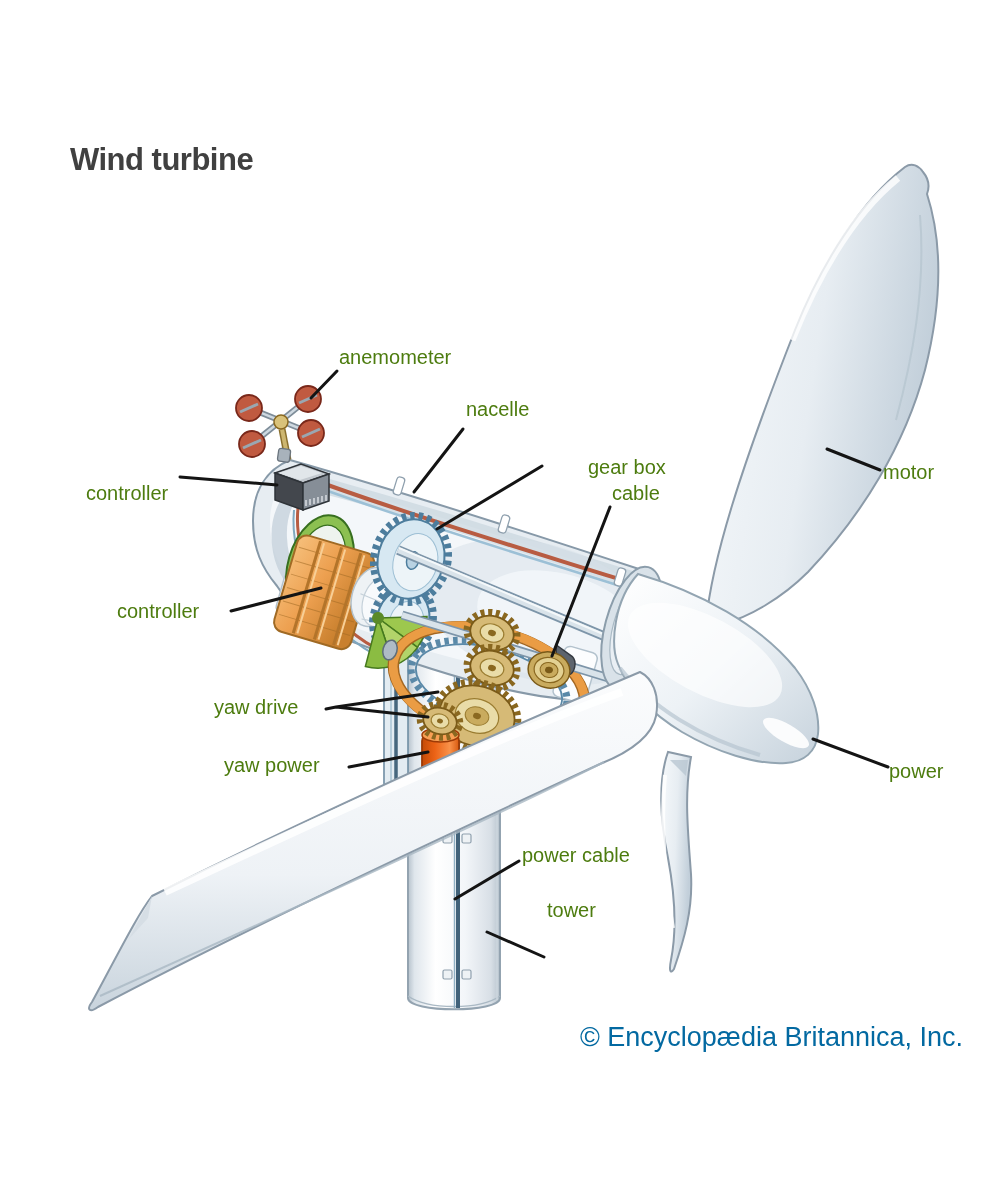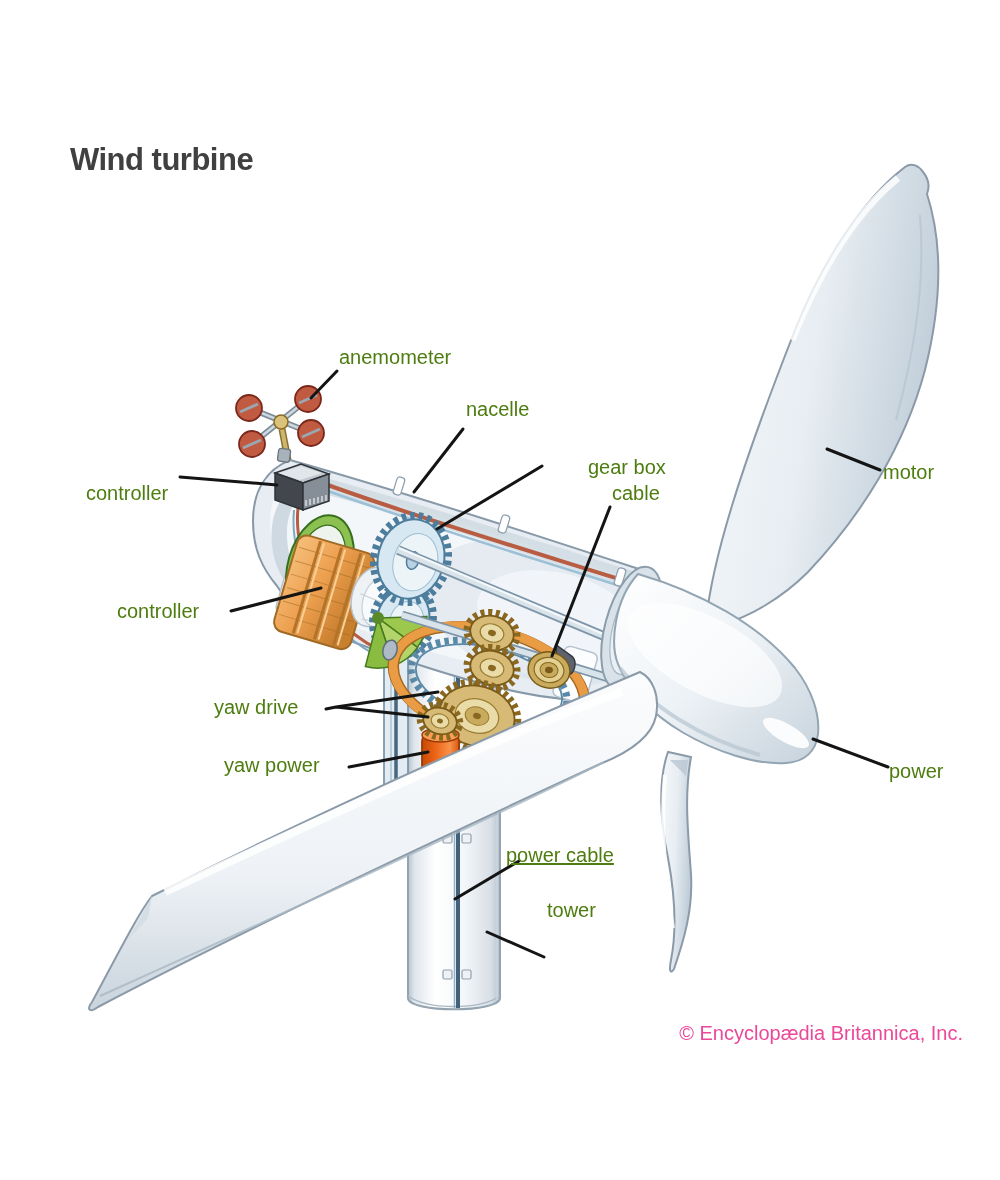--- a/index.html
+++ b/index.html
@@ -11,23 +11,23 @@
   .lbl-anemometer{left:339px;top:346px;}
   .lbl-nacelle{left:466px;top:398px;text-align:right;}
   .lbl-gear-box{left:544px;top:456px;margin-left:44px;}
   .lbl-brake{left:612px;top:482px;}
   .lbl-blade{left:883px;top:461px;}
   .lbl-controller{left:74px;top:482px;margin-left:12px;}
   .lbl-generator{left:117px;top:600px;}
   .lbl-yaw-drive{left:214px;top:696px;}
   .lbl-yaw-motor{left:224px;top:754px;}
   .lbl-rotor{left:889px;top:760px;}
-  .lbl-power-cable{left:506px;top:844px;text-decoration:underline;}
+  .lbl-power-cable{left:522px;top:844px;}
   .lbl-tower{left:547px;top:899px;}
-  .credit{position:absolute;right:37px;top:1022px;font-size:20px;color:#ec4899;white-space:nowrap;}
+  .credit{position:absolute;right:37px;top:1022px;font-size:27px;color:#0369a1;white-space:nowrap;}
   .leader{stroke:#141414;stroke-width:3;stroke-linecap:round;}
 </style>
 </head>
 <body>
 
 <div class="page">
 
 <svg class="art" viewBox="0 0 1000 1180">
   <defs>
     <linearGradient id="gTower" x1="0" x2="1" y1="0" y2="0">

